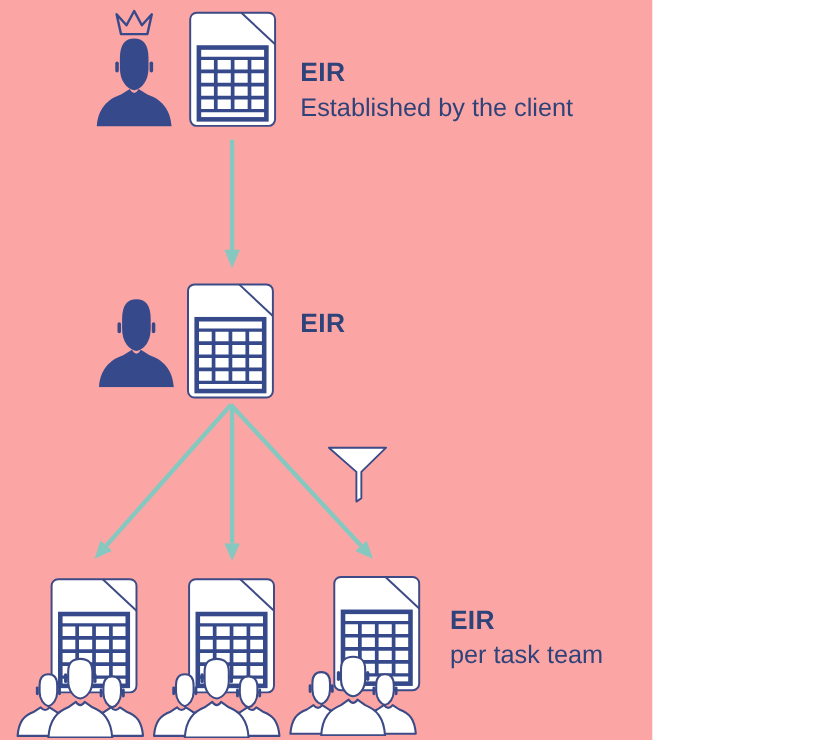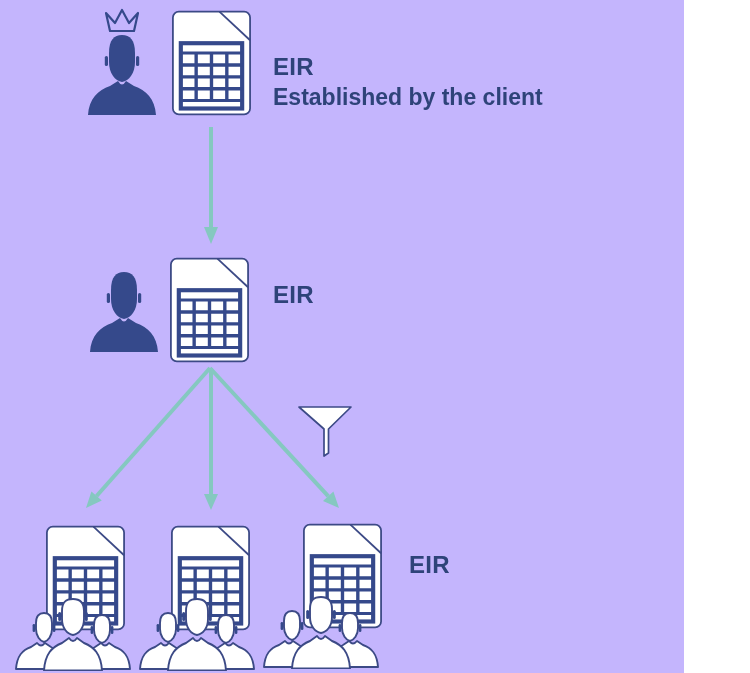--- a/index.html
+++ b/index.html
@@ -1,22 +1,22 @@
 <!DOCTYPE html>
 <html><head>
 <meta charset="utf-8">
 <style>
   html,body{margin:0;padding:0;background:#ffffff;}
-  .canvas{position:relative;width:684px;height:673px;background:#c4b5fd;overflow:hidden;
+  .canvas{position:relative;width:593px;height:673px;background:#fca5a5;overflow:hidden;
           font-family:"Liberation Sans", sans-serif;}
   .icon{position:absolute;z-index:2;}
   .arrows{position:absolute;left:0;top:0;z-index:1;}
   .label{position:absolute;z-index:3;color:#2e4379;}
   .label .t{font-weight:700;font-size:24px;line-height:28px;letter-spacing:.3px;}
-  .label .s{font-weight:700;font-size:23px;line-height:27px;margin-top:3px;}
+  .label .s{font-weight:400;font-size:23px;line-height:27px;margin-top:3px;}
   svg{display:block;}
 </style>
 </head>
 <body>
 
 <div class="canvas">
 
   <svg class="arrows" width="750" height="673" viewBox="0 0 750 673">
     <g>
       <line x1="211" y1="127" x2="211" y2="228" stroke="#85c8c0" stroke-width="4"></line>
@@ -167,15 +167,16 @@
         <rect x="38.8" y="27" width="2.6" height="8" rx="1.3"></rect>
       <rect x="76.6" y="29" width="2.6" height="8" rx="1.3"></rect>
         <rect x="96.8" y="29" width="2.6" height="8" rx="1.3"></rect>
       <rect x="44.2" y="15" width="3" height="9" rx="1.5"></rect>
         <rect x="70.8" y="15" width="3" height="9" rx="1.5"></rect>
     </g>
   </svg>
 
   <div class="label" style="left:409px;top:551px">
     <div class="t">EIR</div>
+    <div class="s">per task team</div>
   </div>
 
 </div>
 
 </body></html>

